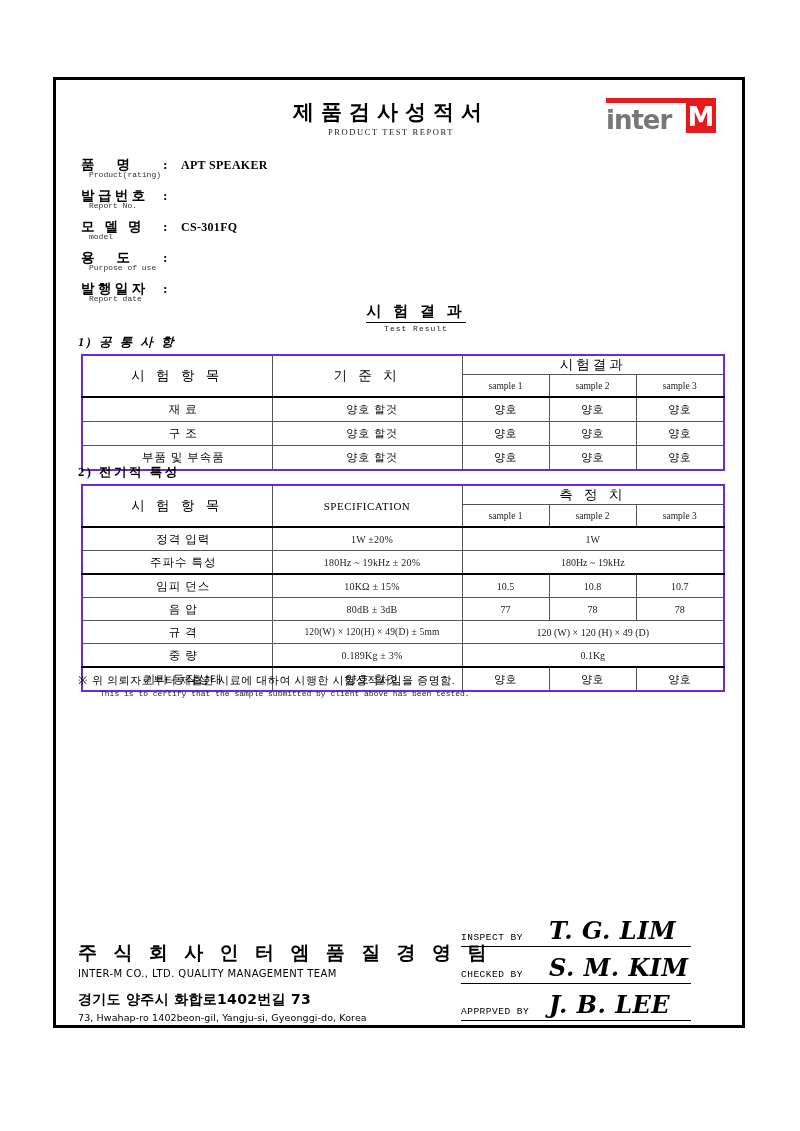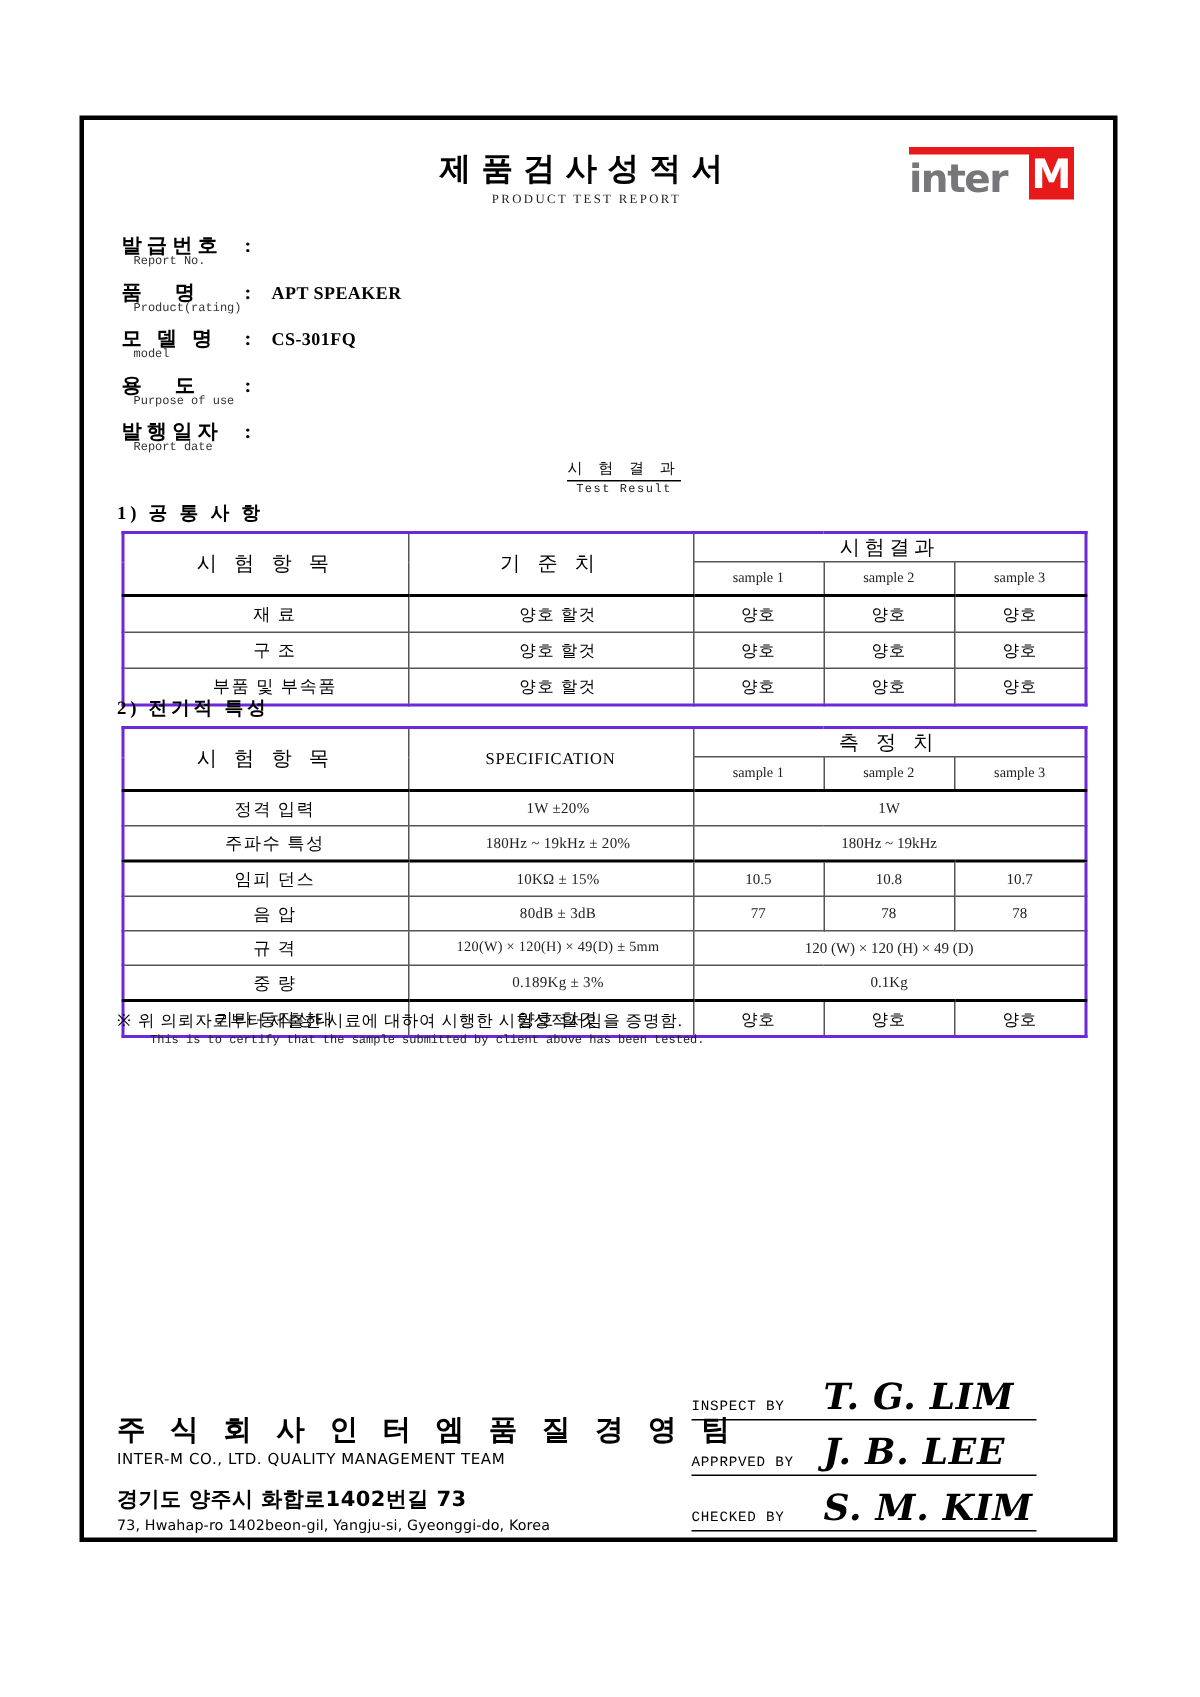--- a/index.html
+++ b/index.html
@@ -125,22 +125,22 @@
 
   
   .test-result{
     position:absolute;
     left:300px; top:222px;
     text-align:center;
     width:120px;
   }
   .test-result .kr{
     font-family:"Liberation Serif", serif;
-    font-weight:normal;
-    font-size:10px;
+    font-weight:bold;
+    font-size:15px;
     letter-spacing:4px;
     border-bottom:1.5px solid #000;
     padding-bottom:1px;
     display:inline-block;
     white-space:nowrap;
   }
   .test-result .en{
     font-family:"Liberation Mono", monospace;
     font-size:8px;
     letter-spacing:1px;
@@ -149,21 +149,21 @@
   }
 
   
   .sec-head{
     position:absolute;
     font-family:"Liberation Serif", serif;
     font-weight:bold;
     font-size:12.5px;
     letter-spacing:2.5px;
   }
-  #sec1{ left:22px; top:254px; }
+  #sec1{ left:22px; top:254px;font-style:italic; }
   #sec2{ left:22px; top:384px;text-align:center; }
 
   
   table.rt{
     position:absolute;
     border-collapse:collapse;
     table-layout:fixed;
     background:#fff;
   }
   table.rt td, table.rt th{
@@ -332,29 +332,29 @@
       <div class="wordmark">
         <span class="inter">inter</span>
         <span class="mbox"></span>
         <span class="mletter">M</span>
       </div>
     </div>
 
     <div class="fields">
 
       <div class="field">
+        <span class="kr">품<span class="sp"></span>명</span><span class="colon">:</span>
+        <span class="val">APT SPEAKER</span>
+        <div class="en">Product(rating)</div>
+      </div>
+
+      <div class="field">
         <span class="kr">발 급 번 호</span><span class="colon">:</span>
         <span class="val"></span>
         <div class="en">Report No.</div>
-      </div>
-
-      <div class="field">
-        <span class="kr">품<span class="sp"></span>명</span><span class="colon">:</span>
-        <span class="val">APT SPEAKER</span>
-        <div class="en">Product(rating)</div>
       </div>
 
       <div class="field">
         <span class="kr">모<span class="sp2"></span>델<span class="sp2"></span>명</span><span class="colon">:</span>
         <span class="val">CS-301FQ</span>
         <div class="en">model</div>
       </div>
 
       <div class="field">
         <span class="kr">용<span class="sp"></span>도</span><span class="colon">:</span>
@@ -506,23 +506,23 @@
       <div class="kr2">경기도 양주시 화합로1402번길 73</div>
       <div class="en2">73, Hwahap-ro 1402beon-gil, Yangju-si, Gyeonggi-do, Korea</div>
     </div>
 
     <div class="signs">
       <div class="sign-row">
         <span class="sign-label">INSPECT  BY</span>
         <span class="sign-name">T. G. LIM</span>
       </div>
       <div class="sign-row">
+        <span class="sign-label">CHECKED  BY</span>
+        <span class="sign-name">S. M. KIM</span>
+      </div>
+      <div class="sign-row">
         <span class="sign-label">APPRPVED BY</span>
         <span class="sign-name">J. B. LEE</span>
       </div>
-      <div class="sign-row">
-        <span class="sign-label">CHECKED  BY</span>
-        <span class="sign-name">S. M. KIM</span>
-      </div>
     </div>
 
   </div>
 </div>
 
 </body></html>

